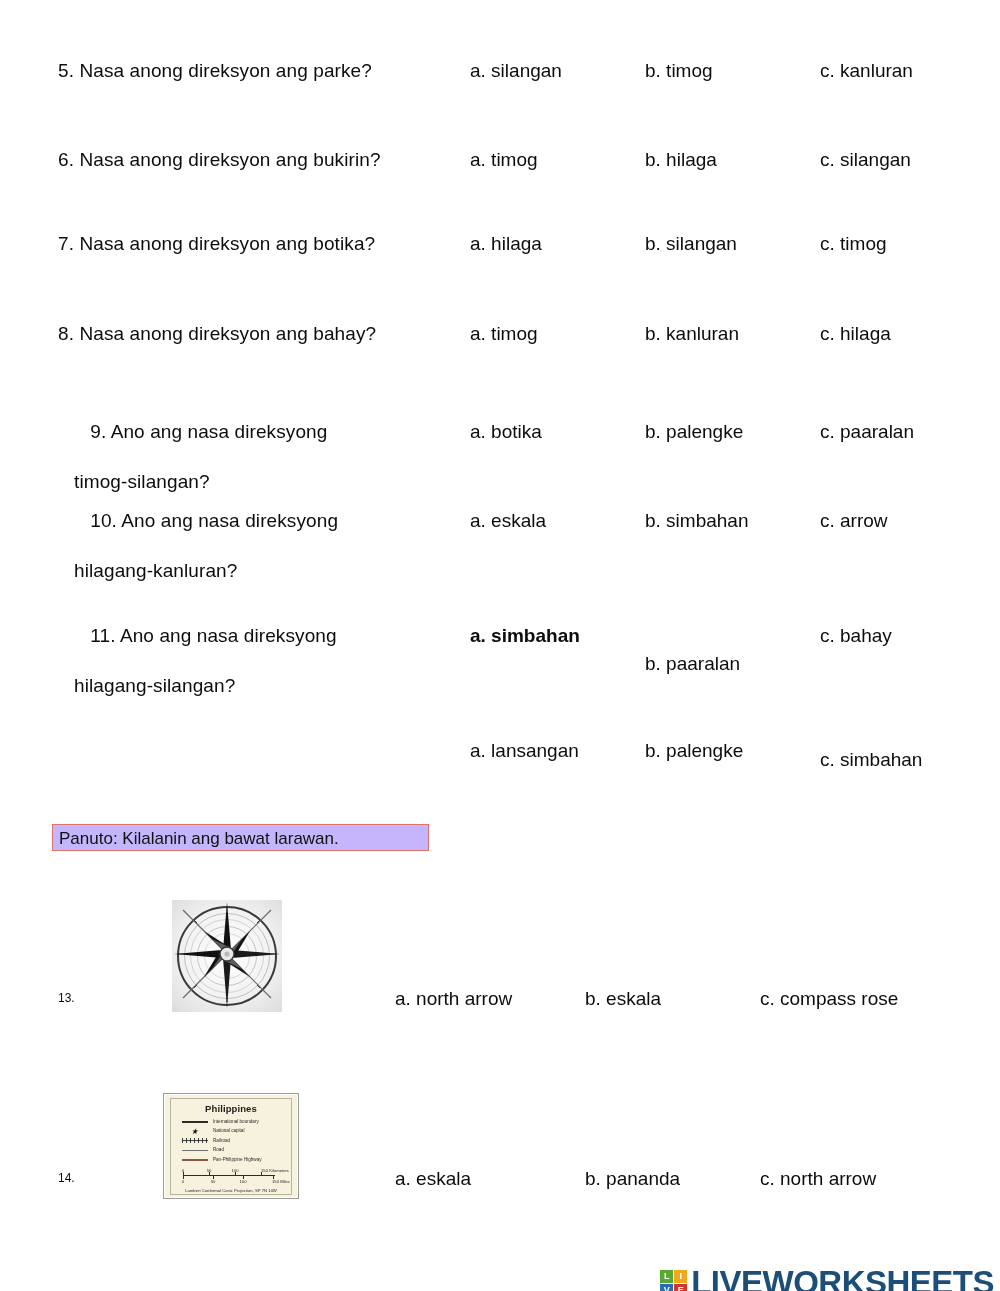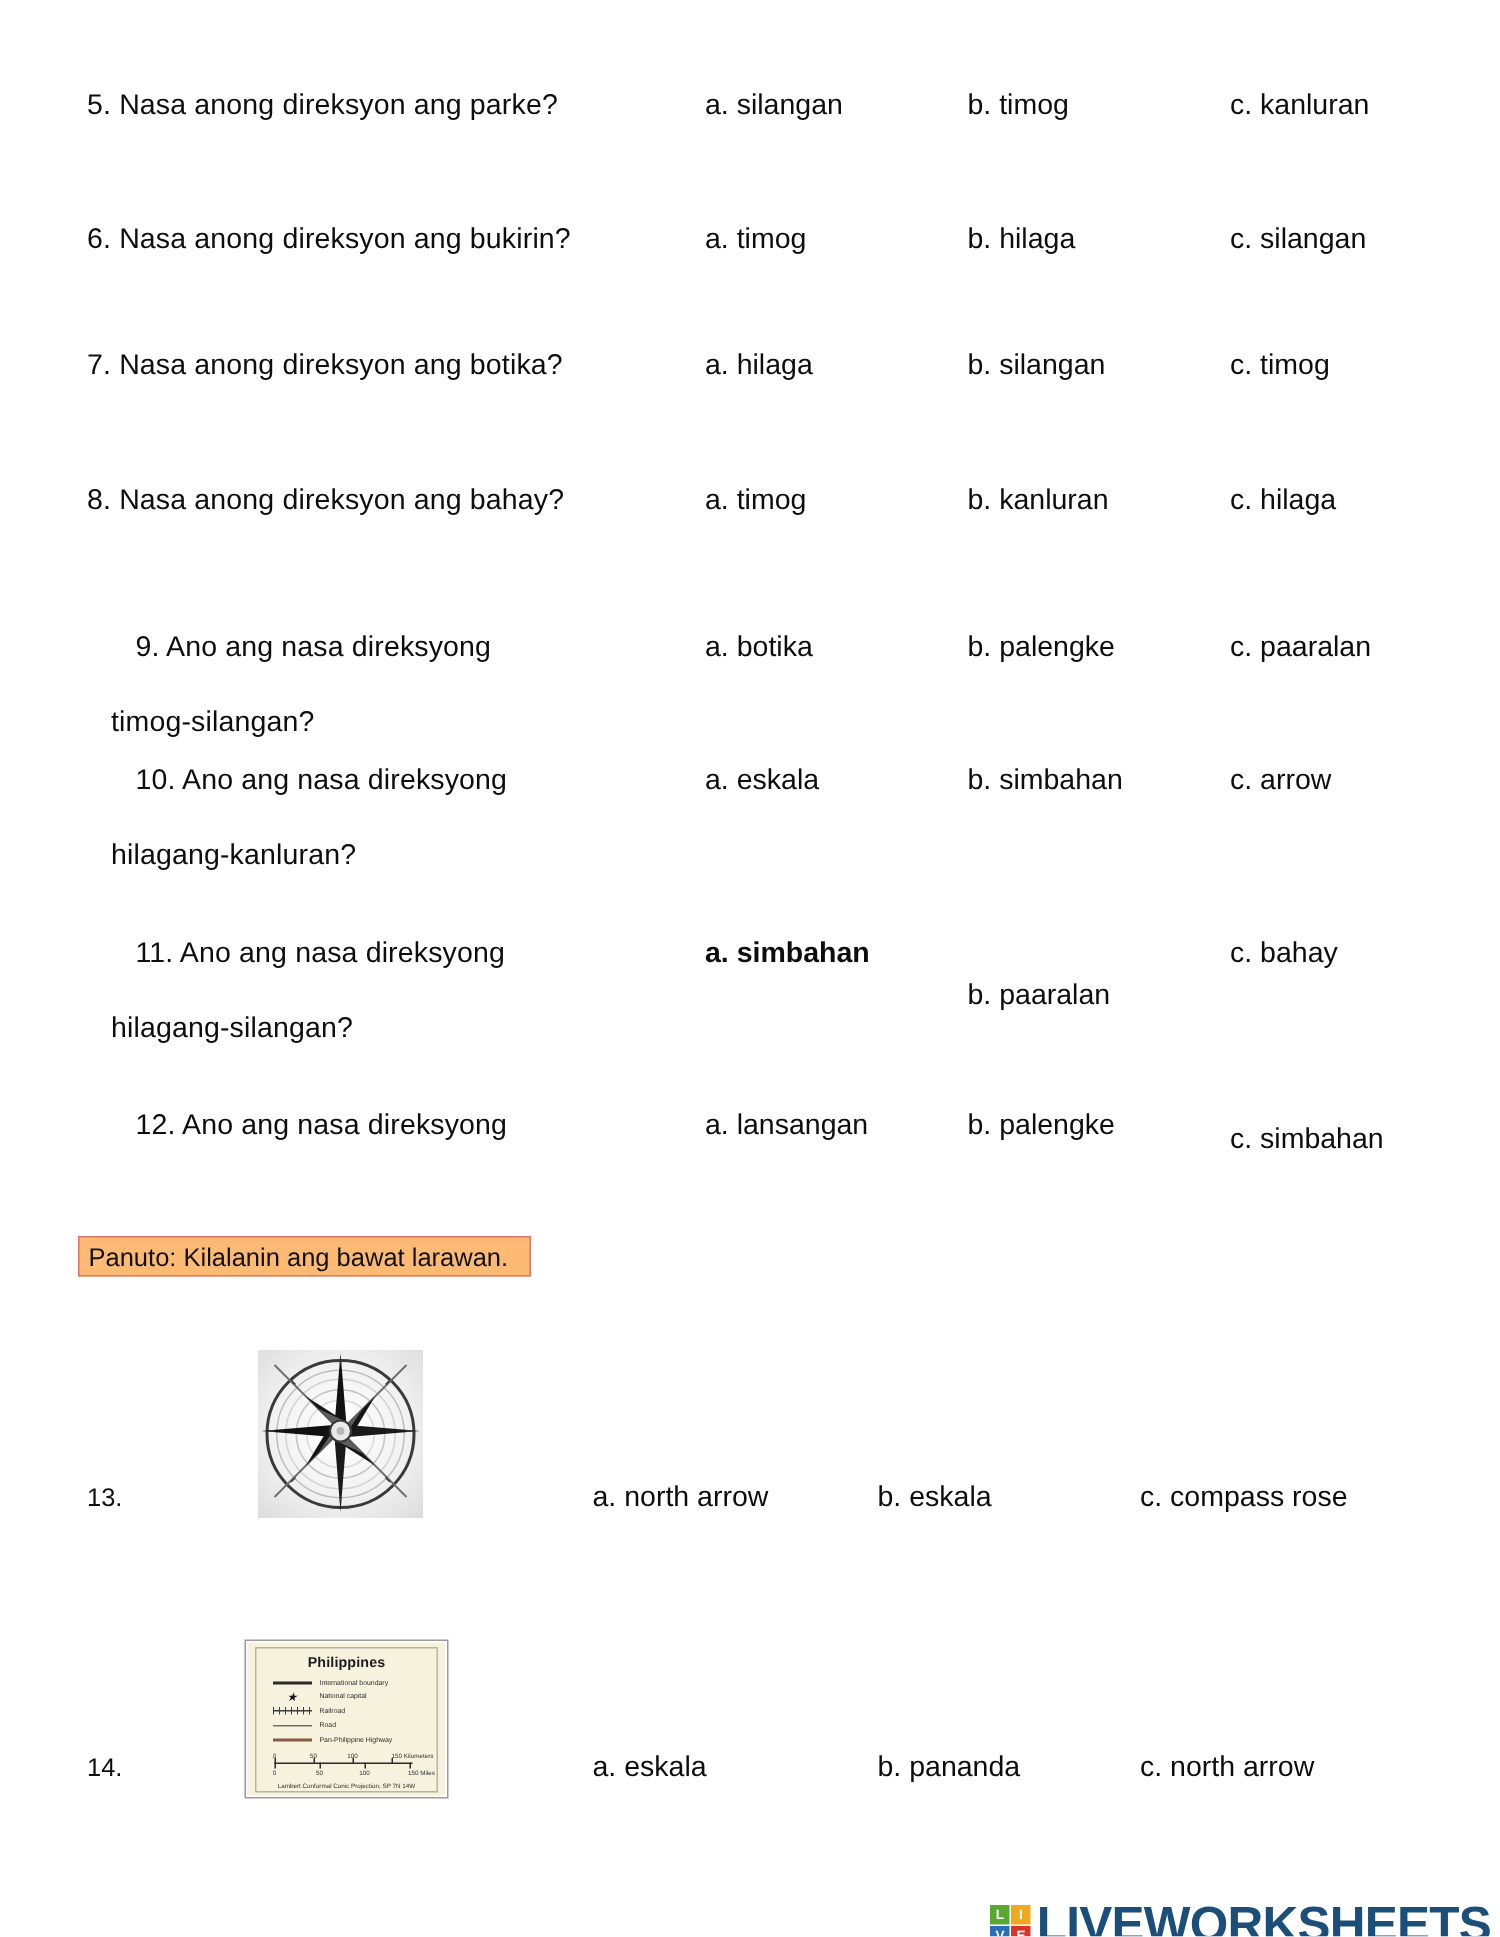--- a/index.html
+++ b/index.html
@@ -53,41 +53,41 @@
   
   .opt.pa { left: 395px; }
   .opt.pb { left: 585px; }
   .opt.pc { left: 760px; }
 
   
   #panuto-box {
     position: absolute;
     left: 52px;
     top: 824px;
-    width: 302px;
+    width: 377px;
     height: 27px;
     border: 1px solid #e0736a;
-    background: #fdba74;
+    background: #c4b5fd;
     box-sizing: border-box;
   }
   #panuto-box .ptext {
     position: absolute;
     left: 6px;
     top: 3px;
     font-size: 17px;
     line-height: 21px;
     white-space: nowrap;
     color: #111111;
   }
 
   
   .pnum {
     position: absolute;
     left: 58px;
-    font-size: 17px;
+    font-size: 12px;
     line-height: 25px;
     color: #0d0d0d;
   }
 
   
   #compass-figure {
     position: absolute;
     left: 172px;
     top: 900px;
     width: 110px;
@@ -326,21 +326,20 @@
       <span>11. Ano ang nasa direksyong</span>
       <span class="l2">hilagang-silangan?</span>
     </div>
     <div class="opt a" style="top:25px;font-weight:bold;">a. simbahan</div>
     <div class="opt b" style="top:25px;margin-top:28px;">b. paaralan</div>
     <div class="opt c" style="top:25px;">c. bahay</div>
   </div>
 
   <div class="qrow" style="top:713px;">
     <div class="qtext">
-      <span>12. Ano ang nasa direksyong</span>
     </div>
     <div class="opt a" style="top:25px;">a. lansangan</div>
     <div class="opt b" style="top:25px;">b. palengke</div>
     <div class="opt c" style="top:34px;">c. simbahan</div>
   </div>
 
   <div id="panuto-box">
     <div class="ptext">Panuto: Kilalanin ang bawat larawan.</div>
   </div>
 

